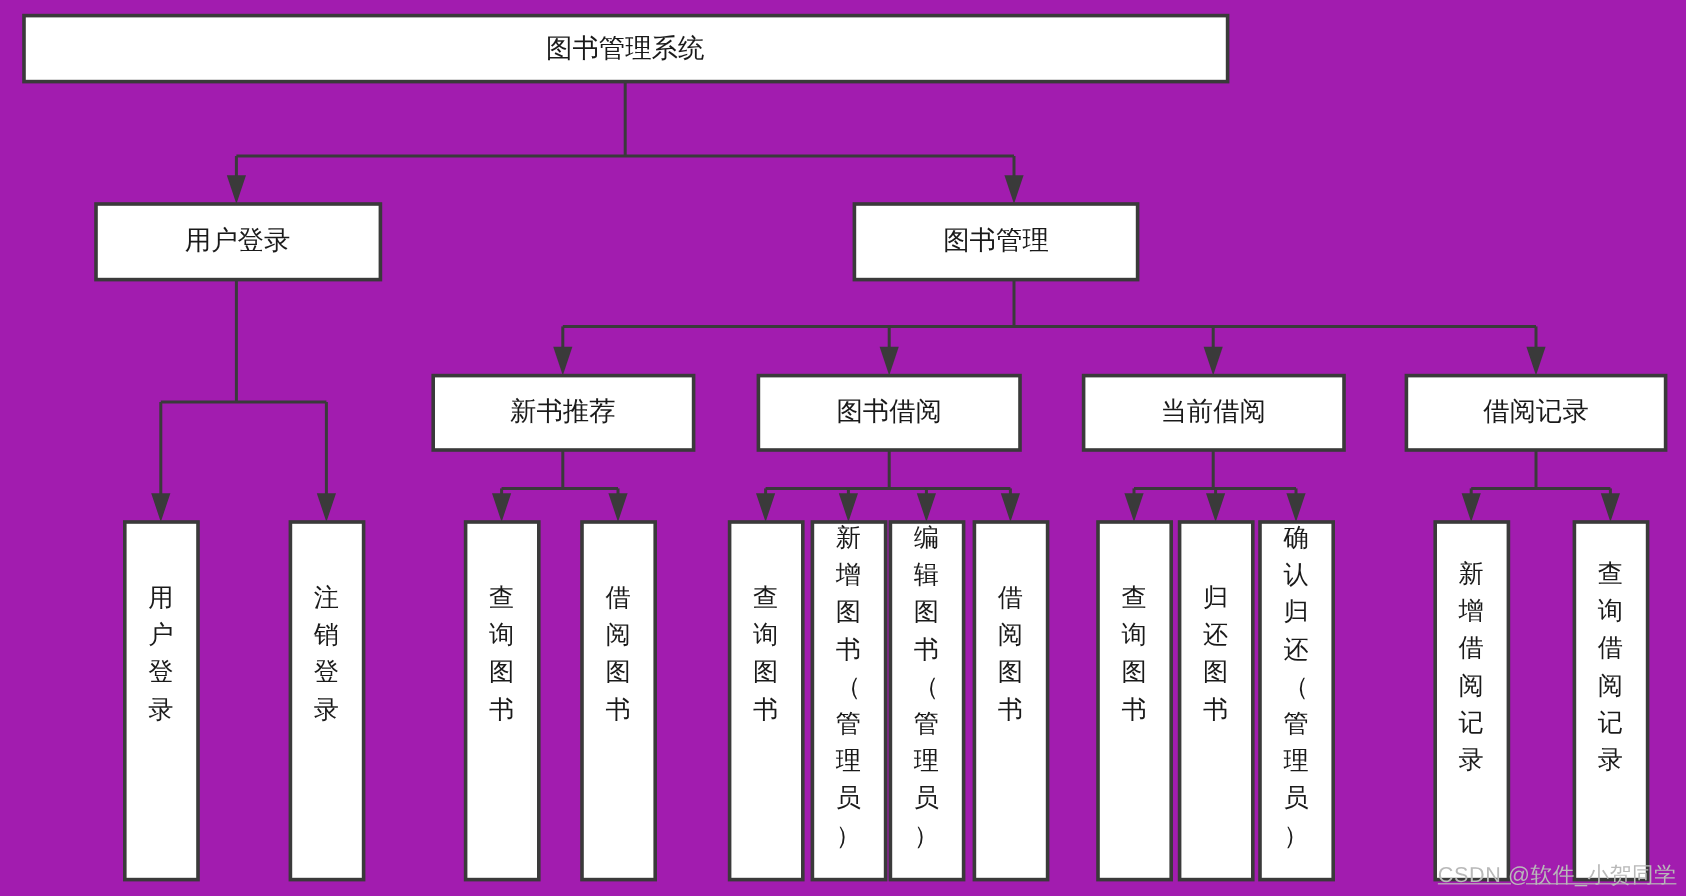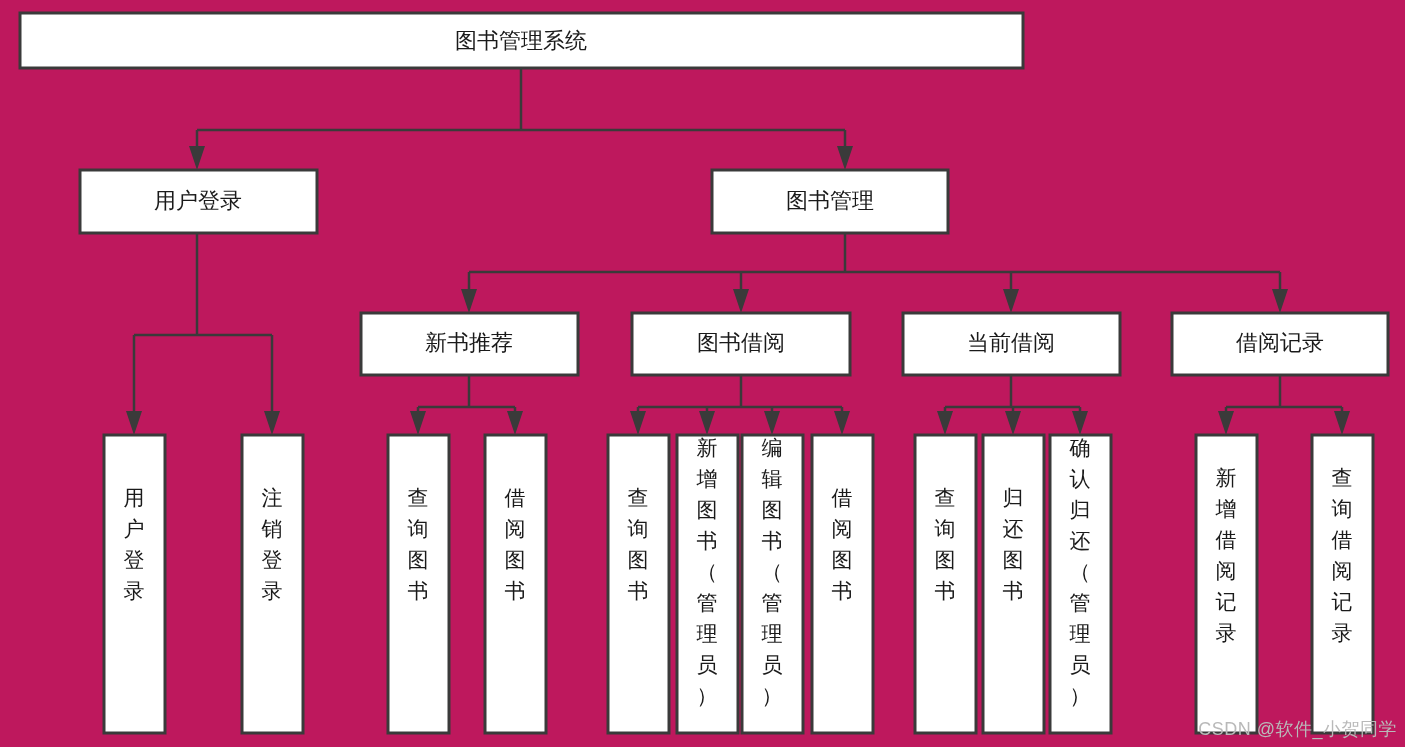--- a/index.html
+++ b/index.html
@@ -7,21 +7,21 @@
     padding: 0;
     background: #ffffff;
   }
   body {
     font-family: "Liberation Sans", "DejaVu Sans", sans-serif;
   }
   #diagram-root {
     position: relative;
     width: 1405px;
     height: 747px;
-    background: #be185d;
+    background: #a21caf;
     overflow: hidden;
   }
   svg#flow {
     position: absolute;
     left: 0;
     top: 0;
     width: 1405px;
     height: 747px;
     display: block;
   }
@@ -55,20 +55,21 @@
   .watermark {
     position: absolute;
     right: 8px;
     bottom: 6px;
     font-family: "Liberation Sans", "DejaVu Sans", sans-serif;
     font-size: 18px;
     color: #b9b9b9;
     letter-spacing: 0.5px;
     white-space: nowrap;
     user-select: none;
+    text-decoration: underline;
   }
 </style>
 </head>
 <body>
 
 <div id="diagram-root">
 
   <svg id="flow" viewBox="0 0 1405 747">
 
     <g>

